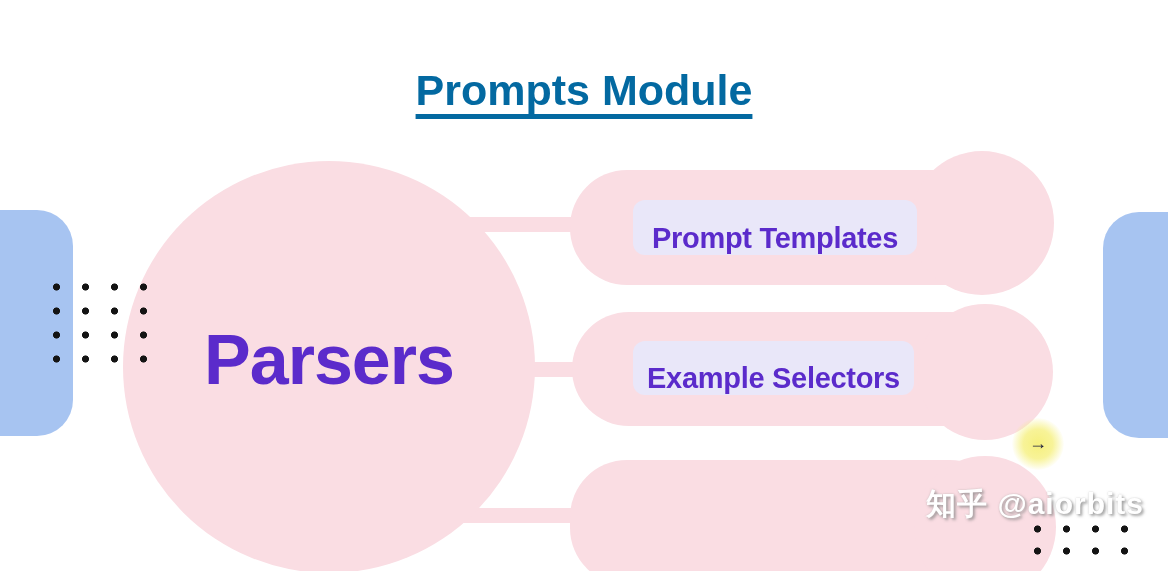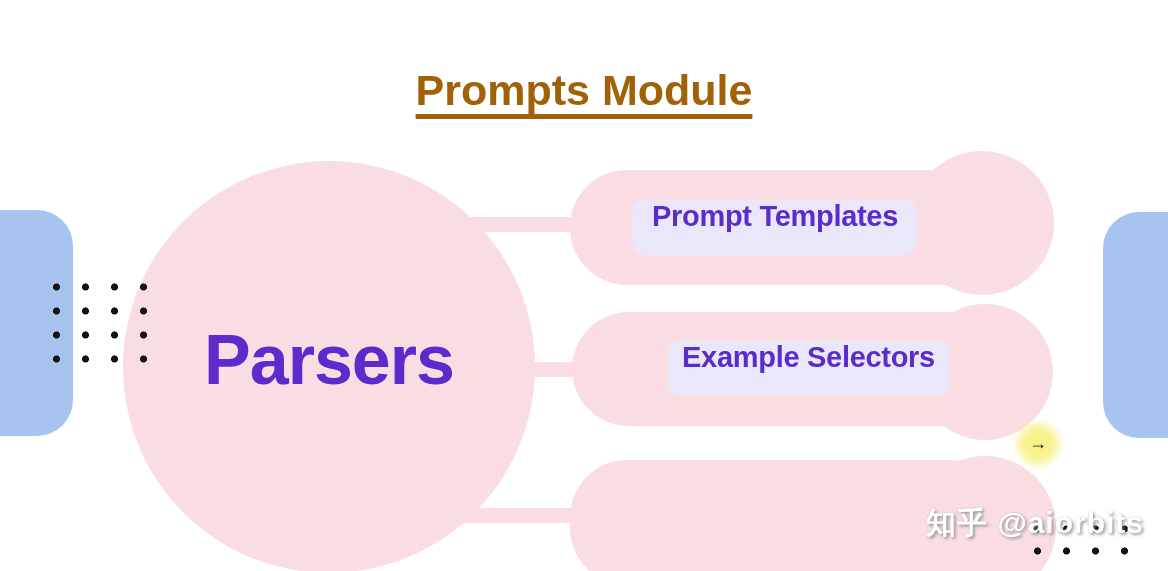--- a/index.html
+++ b/index.html
@@ -3,21 +3,21 @@
 <meta charset="utf-8">
 <style>
   html,body{margin:0;padding:0;background:#ffffff;}
   #canvas{
     position:relative;width:1168px;height:571px;overflow:hidden;
     background:#ffffff;font-family:"Liberation Sans", sans-serif;
   }
   
   .title{
     position:absolute;top:66px;left:0;width:100%;text-align:center;
-    font-size:43px;font-weight:800;color:#a16207;
+    font-size:43px;font-weight:800;color:#0369a1;
     text-decoration:underline;text-decoration-thickness:5px;text-underline-offset:9px;
   }
   
   .blue-bar{position:absolute;background:#a7c4f1;border-radius:36px;width:112px;height:226px;z-index:1;}
   #blue-left{left:-39px;top:210px;}
   #blue-right{left:1103px;top:212px;}
   
   .dot-grid{
     position:absolute;z-index:4;
     background-image:radial-gradient(circle,#141414 3.2px,rgba(0,0,0,0) 3.9px);
@@ -42,36 +42,36 @@
   .pill-bump{position:absolute;background:#fadde3;border-radius:50%;z-index:2;}
   #pill1-body{left:570px;top:170px;width:437px;height:115px;}
   #pill1-bump{left:910px;top:151px;width:144px;height:144px;}
   #pill2-body{left:572px;top:312px;width:435px;height:114px;}
   #pill2-bump{left:917px;top:304px;width:136px;height:136px;}
   #pill3-body{left:570px;top:460px;width:437px;height:125px;}
   #pill3-bump{left:914px;top:456px;width:142px;height:142px;}
   
   .badge{
     position:absolute;background:#e9e7f9;border-radius:12px;z-index:3;
-    display:flex;align-items:flex-start;justify-content:center;
+    display:flex;align-items:flex-end;justify-content:center;
     font-size:29px;font-weight:800;color:#5b2bcb;letter-spacing:-0.3px;
   }
   #badge1{left:633px;top:200px;width:284px;height:55px;}
-  #badge2{left:668px;top:341px;width:281px;height:54px;}
+  #badge2{left:633px;top:341px;width:281px;height:54px;}
   #badge3{left:639px;top:487px;width:244px;height:56px;}
   
   .cursor-glow{
     position:absolute;left:1012px;top:418px;width:52px;height:52px;border-radius:50%;z-index:6;
     background:radial-gradient(circle,rgba(245,239,118,0.95) 0%,rgba(245,239,118,0.75) 40%,rgba(245,239,118,0) 72%);
     display:flex;align-items:center;justify-content:center;
   }
   .cursor-glyph{font-size:18px;font-weight:bold;color:#16163a;padding-bottom:2px;}
   
   .watermark{
-    position:absolute;top:503px;right:24px;z-index:5;
+    position:absolute;top:484px;right:24px;z-index:5;
     font-size:30px;font-weight:700;color:#ffffff;letter-spacing:1px;
     text-shadow:2px 2px 3px rgba(128,128,128,0.7), 0 0 2px rgba(160,160,160,0.5);
   }
 </style>
 </head>
 <body>
 
 <div id="canvas">
 
   <div class="title">Prompts Module</div>

